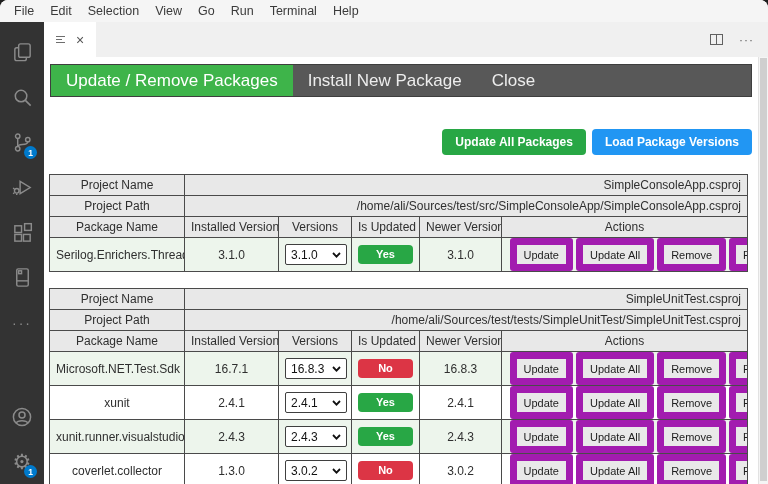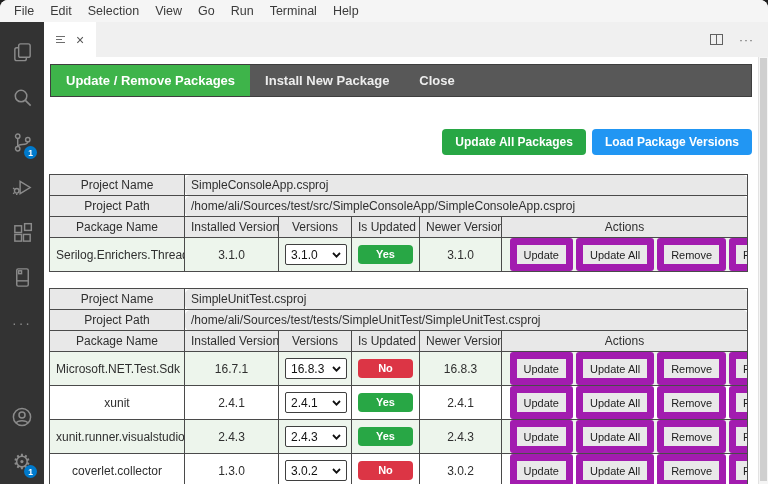--- a/index.html
+++ b/index.html
@@ -55,39 +55,39 @@
 
   
   .webview { flex:1; position:relative; background:#fff; padding:7px 16px 0 5px; min-height:0; }
   .scrollbar-track { position:absolute; top:0; right:0; bottom:0; width:10px; background:#f5f5f5;
                      border-left:1px solid #e2e2e2; }
   .scrollbar-thumb { position:absolute; top:1px; left:1px; right:1px; height:99%; background:#cfcfcf; }
 
   
   .navbar { height:33px; background:#585858; border:1px solid #3e3e3e; display:flex;
             align-items:stretch; margin:0 0 0 1px; }
-  .nav-tab { display:flex; align-items:center; padding:15px 15px; font-size:13px; color:#ededed;font-weight:bold; }
+  .nav-tab { display:flex; align-items:center; padding:15px 15px; font-size:17px; color:#ededed; }
   .nav-tab.active { background:var(--accent_green,#3eb44a); color:#fff; }
 
   
   .actions-row { display:flex; justify-content:flex-end; gap:6px; margin-top:32px; }
   .pill-btn { border:none; border-radius:4px; color:#fff; font-size:12px; font-weight:600;
               padding:6px 13px; font-family:inherit; }
   .pill-btn.green { background:var(--button_green,#28a745); }
   .pill-btn.blue  { background:var(--button_blue,#2196f3); }
 
   
   table.pkg { border-collapse:collapse; width:698px; table-layout:fixed; font-size:12px;
               color:#2f2f2f; background:#fff; }
   table.pkg.first { margin-top:19px; }
   table.pkg.second { margin-top:16px; }
   table.pkg td, table.pkg th { border:1px solid #4a4a4a; font-weight:400; padding:0 6px;
                                text-align:center; overflow:hidden; white-space:nowrap; }
   .hrow { height:21px; background:#e8e8e8; }
-  .hrow td.val { background:#e8e8e8; text-align:left;border-radius:6px; }
+  .hrow td.val { background:#e8e8e8; text-align:right; }
   .drow { height:25px; }
   .drow.alt { background:var(--row_tint,#edf5ec); }
   .c-pkg{width:135px;} .c-inst{width:94px;} .c-ver{width:73px;} .c-upd{width:68px;}
   .c-new{width:82px;} .c-act{width:246px;}
 
   .sel { display:inline-flex; align-items:center; justify-content:space-between; width:62px;
          height:21px; background:#fff; border:1px solid #3f3f3f; border-radius:2px;
          padding:0 5px; font-size:12px; color:#111; vertical-align:middle; }
   .badge { display:inline-block; width:55px; padding:3.5px 0; border-radius:4px; color:#fff;
            font-size:11px; font-weight:700; line-height:1.1; }

